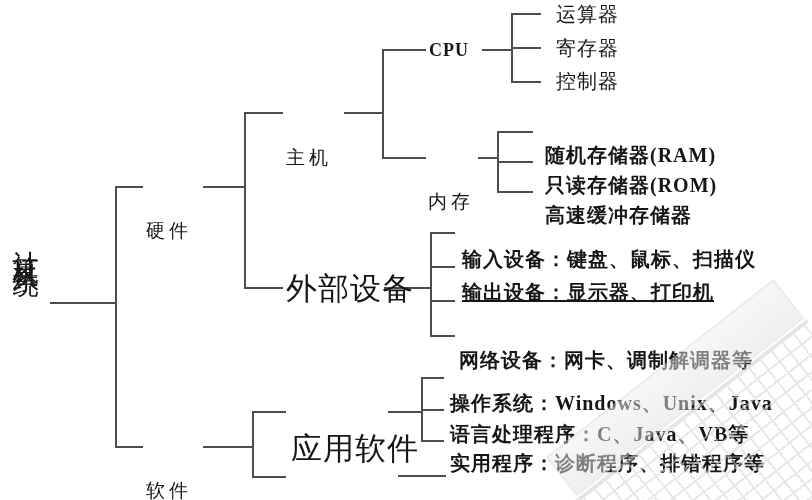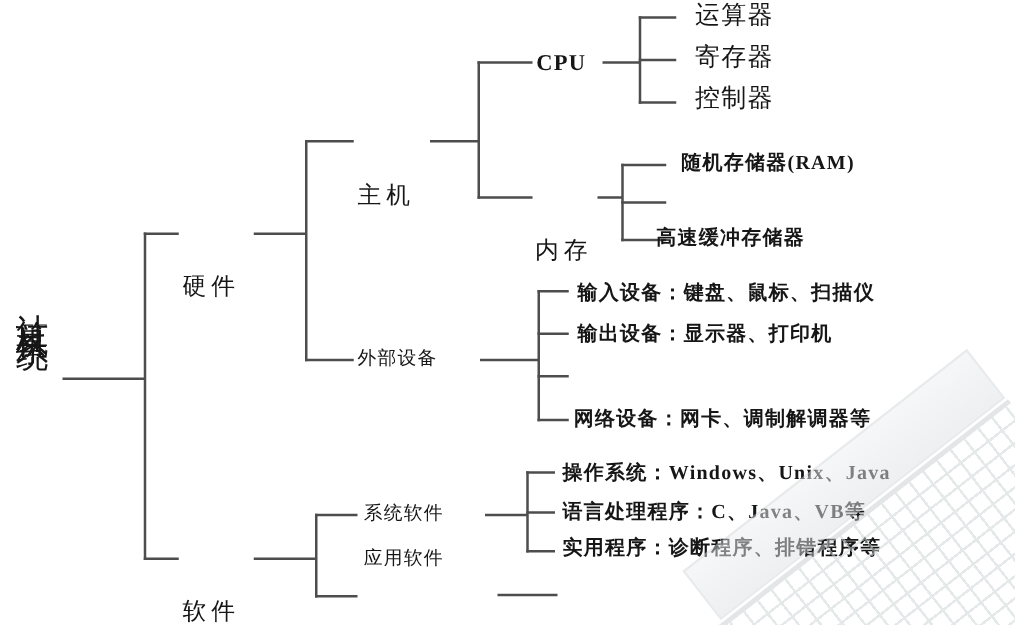--- a/index.html
+++ b/index.html
@@ -11,23 +11,23 @@
   }
   
   .h { position:absolute; height:2px; background:var(--line,#4d4d4d); }
   .v { position:absolute; width:2px;  background:var(--line,#4d4d4d); }
   
   .t {
     position:absolute; transform:translateY(-50%); white-space:nowrap;
     line-height:1;
   }
   .lbl  { font-size:19px; letter-spacing:4px;margin-top:43px; }
-  .lbl4 { font-size:15px; letter-spacing:1px; }
-  .leaf { font-size:16px; letter-spacing:1px; font-weight:bold; }
-  .leaf-lite { font-size:20px; letter-spacing:1px;font-family:Liberation Mono, monospace; }
+  .lbl4 { font-size:31px; letter-spacing:1px; }
+  .leaf { font-size:20px; letter-spacing:1px; font-weight:bold;margin-top:24px; }
+  .leaf-lite { font-size:20px; letter-spacing:1px; }
   .cpu  { font-size:18px; font-weight:bold; letter-spacing:1px; }
   .root-label {
     position:absolute; writing-mode:vertical-rl; text-orientation:upright;
     font-size:26px; letter-spacing:5px; line-height:1;
   }
   
   .watermark {
     position:absolute; right:-60px; bottom:-70px; width:300px; height:230px;
     transform:rotate(-38deg); opacity:.5; pointer-events:none;
   }
@@ -100,29 +100,29 @@
 
   <div class="t lbl" style="left:146px; top:187px;">硬件</div>
   <div class="t lbl" style="left:286px; top:114px;">主机</div>
   <div class="t cpu" style="left:429px; top:50px;">CPU</div>
   <div class="t leaf-lite" style="left:556px; top:14px;">运算器</div>
   <div class="t leaf-lite" style="left:556px; top:48px;">寄存器</div>
   <div class="t leaf-lite" style="left:556px; top:81px;">控制器</div>
 
   <div class="t lbl" style="left:428px; top:158px;">内存</div>
   <div class="t leaf" style="left:545px; top:131px;">随机存储器(RAM)</div>
-  <div class="t leaf" style="left:525px; top:191px;">高速缓冲存储器</div>
+  <div class="t leaf" style="left:545px; top:161px;">只读存储器(ROM)</div>
+  <div class="t leaf" style="left:545px; top:191px;">高速缓冲存储器</div>
 
   <div class="t lbl4" style="left:286px; top:288px;">外部设备</div>
   <div class="t leaf" style="left:462px; top:235px;">输入设备：键盘、鼠标、扫描仪</div>
-  <div class="t leaf" style="left:462px; top:268px;">输出设备：显示器、打印机</div>
+  <div class="t leaf" style="left:462px; top:268px;text-decoration:underline;">输出设备：显示器、打印机</div>
   <div class="t leaf" style="left:459px; top:336px;">网络设备：网卡、调制解调器等</div>
 
   <div class="t lbl" style="left:146px; top:447px;">软件</div>
-  <div class="t lbl4" style="left:291px; top:412px;">系统软件</div>
   <div class="t leaf" style="left:450px; top:379px;">操作系统：Windows、Unix、Java</div>
   <div class="t leaf" style="left:450px; top:439px;">实用程序：诊断程序、排错程序等</div>
   <div class="t leaf" style="left:450px; top:410px;">语言处理程序：C、Java、VB等</div>
   <div class="t lbl4" style="left:291px; top:448px;">应用软件</div>
 
   <div class="watermark">
     <div class="screen"></div>
     <div class="grid"></div>
   </div>
 

